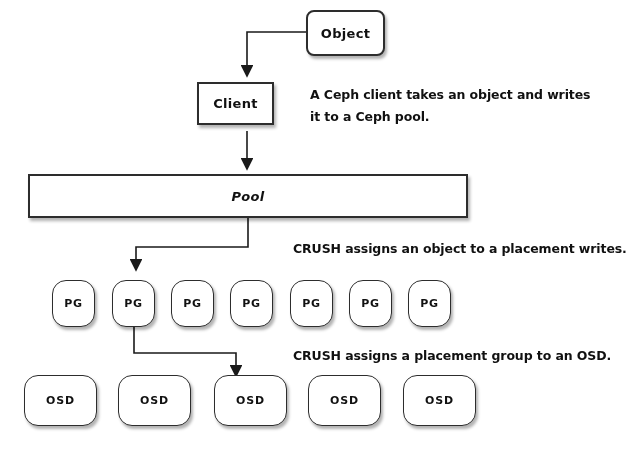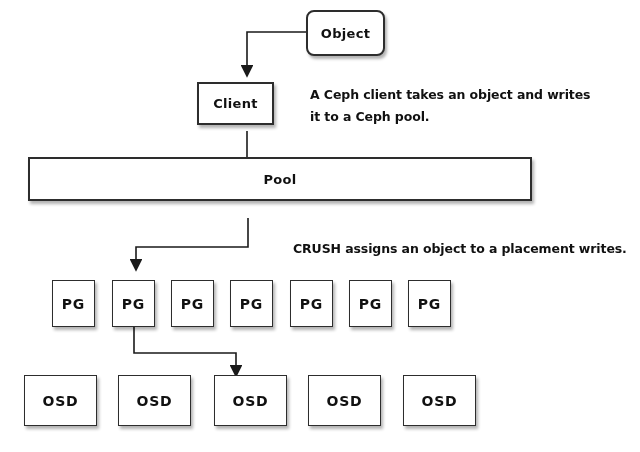--- a/index.html
+++ b/index.html
@@ -35,27 +35,28 @@
     justify-content: center;
     font-weight: bold;
     font-size: 13px;
     letter-spacing: 0.3px;
     color: #111111;
   }
   .node.rounded {
     border-radius: 8px;
   }
   .node.small {
-    font-size: 14px;
+    font-size: 11px;
     letter-spacing: 0.8px;
+    border-radius: 14px;
   }
   
   #n-object { left: 306px; top: 10px;  width: 79px;  height: 46px; }
   #n-client { left: 197px; top: 82px;  width: 77px;  height: 43px; }
-  #n-pool   { left: 28px;  top: 157px; width: 504px; height: 44px; }
+  #n-pool   { left: 28px;  top: 174px; width: 440px; height: 44px; font-style: italic; }
   
   .pg  { top: 280px; width: 43px; height: 47px; border-width: 1.5px; }
   #pg0 { left: 52px; }  #pg1 { left: 112px; } #pg2 { left: 171px; }
   #pg3 { left: 230px; } #pg4 { left: 290px; } #pg5 { left: 349px; }
   #pg6 { left: 408px; }
   
   .osd  { top: 375px; width: 73px; height: 51px; border-width: 1.5px; }
   #osd0 { left: 24px; }  #osd1 { left: 118px; } #osd2 { left: 214px; }
   #osd3 { left: 308px; } #osd4 { left: 403px; }
   
@@ -121,20 +122,21 @@
   <div id="pg4" class="node small pg">
     <span>PG</span>
   </div>
   <div id="pg5" class="node small pg">
     <span>PG</span>
   </div>
   <div id="pg6" class="node small pg">
     <span>PG</span>
   </div>
 
+  <div id="note-osd" class="note">CRUSH assigns a placement group to an OSD.</div>
 
   <div id="osd0" class="node small osd">
     <span>OSD</span>
   </div>
   <div id="osd1" class="node small osd">
     <span>OSD</span>
   </div>
   <div id="osd2" class="node small osd">
     <span>OSD</span>
   </div>

